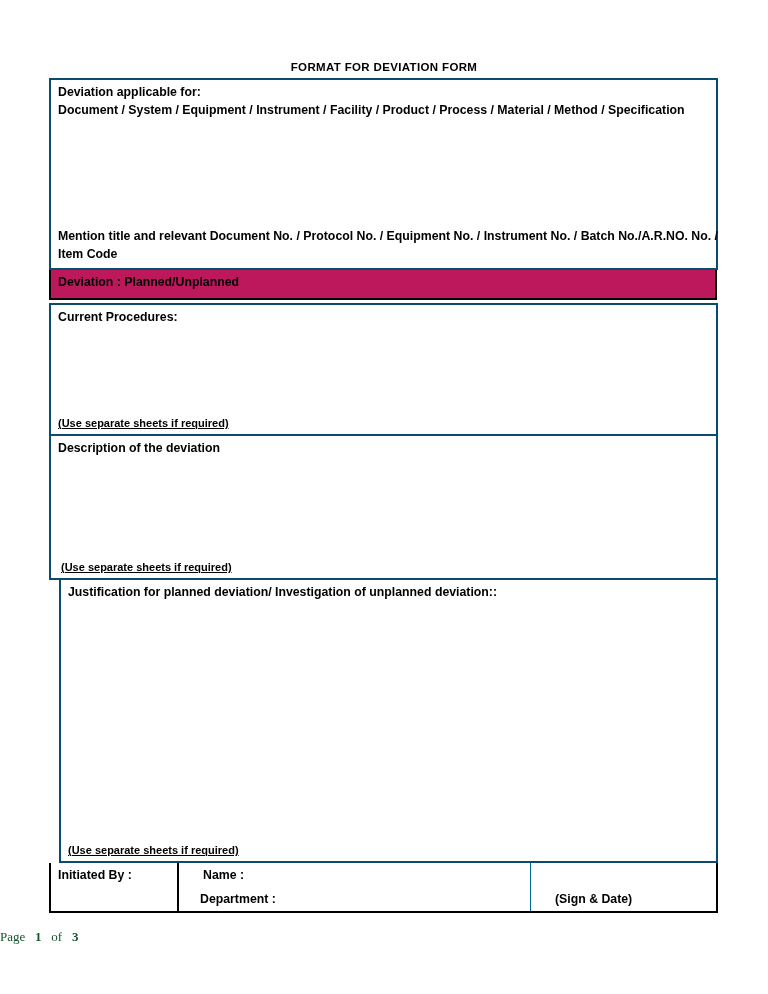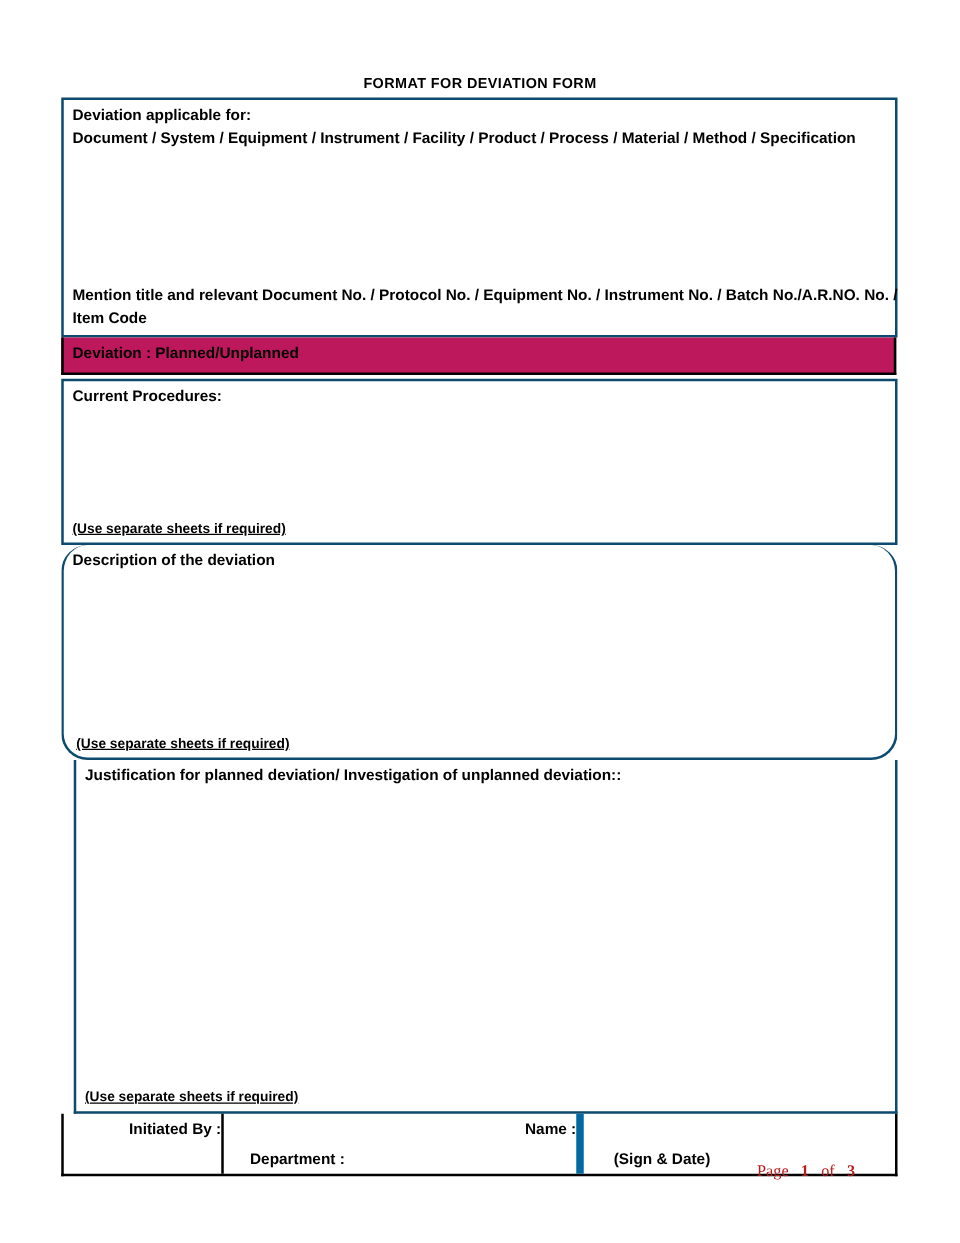--- a/index.html
+++ b/index.html
@@ -79,22 +79,21 @@
     height: 3px;
     background: #fff;
   }
 
   
   .sec-current {
     height: 133px;
   }
   
   .sec-description {
-    height: 172px;
-    border-radius: 21px;
+    height: 144px;
   }
   
   .sec-justification {
     height: 283px;
     margin-left: 10px;
   }
 
   .bottom-note {
     position: absolute;
     left: 0;
@@ -118,31 +117,30 @@
     box-sizing: border-box;
     display: flex;
     height: 50px;
   }
   .sign-col {
     box-sizing: border-box;
     position: relative;
     font-size: 12.3px;
     font-weight: bold;
     line-height: 17px;
-    text-align: right;
   }
   .sign-col-initiated {
     width: 128px;
     border-right: 2px solid #000;
     padding: 4px 0 0 7px;
   }
   .sign-col-name {
-    width: 288px;
-    border-right: 6px solid #0369a1;
-    padding: 4px 0 0 8px;
+    width: 352px;
+    border-right: 1px solid #0369a1;
+    padding: 4px 0 0 24px;
   }
   .sign-col-name .line-department {
     position: absolute;
     left: 21px;
     bottom: 3px;
   }
   .sign-col-sign {
     flex: 1 1 auto;
     padding: 4px 0 0 8px;
   }
@@ -151,24 +149,24 @@
     left: 24px;
     bottom: 3px;
   }
 
   
   .footer {
     position: absolute;
     top: 929px;
     left: 0;
     width: 684px;
-    text-align: right;
+    text-align: left;
     font-family: "Liberation Serif", serif;
     font-size: 13px;
-    color: #b91c1c;
+    color: #14532d;
   }
   .footer .num {
     font-weight: bold;
   }
   .footer span {
     display: inline;
   }
 </style>
 </head>
 <body>

